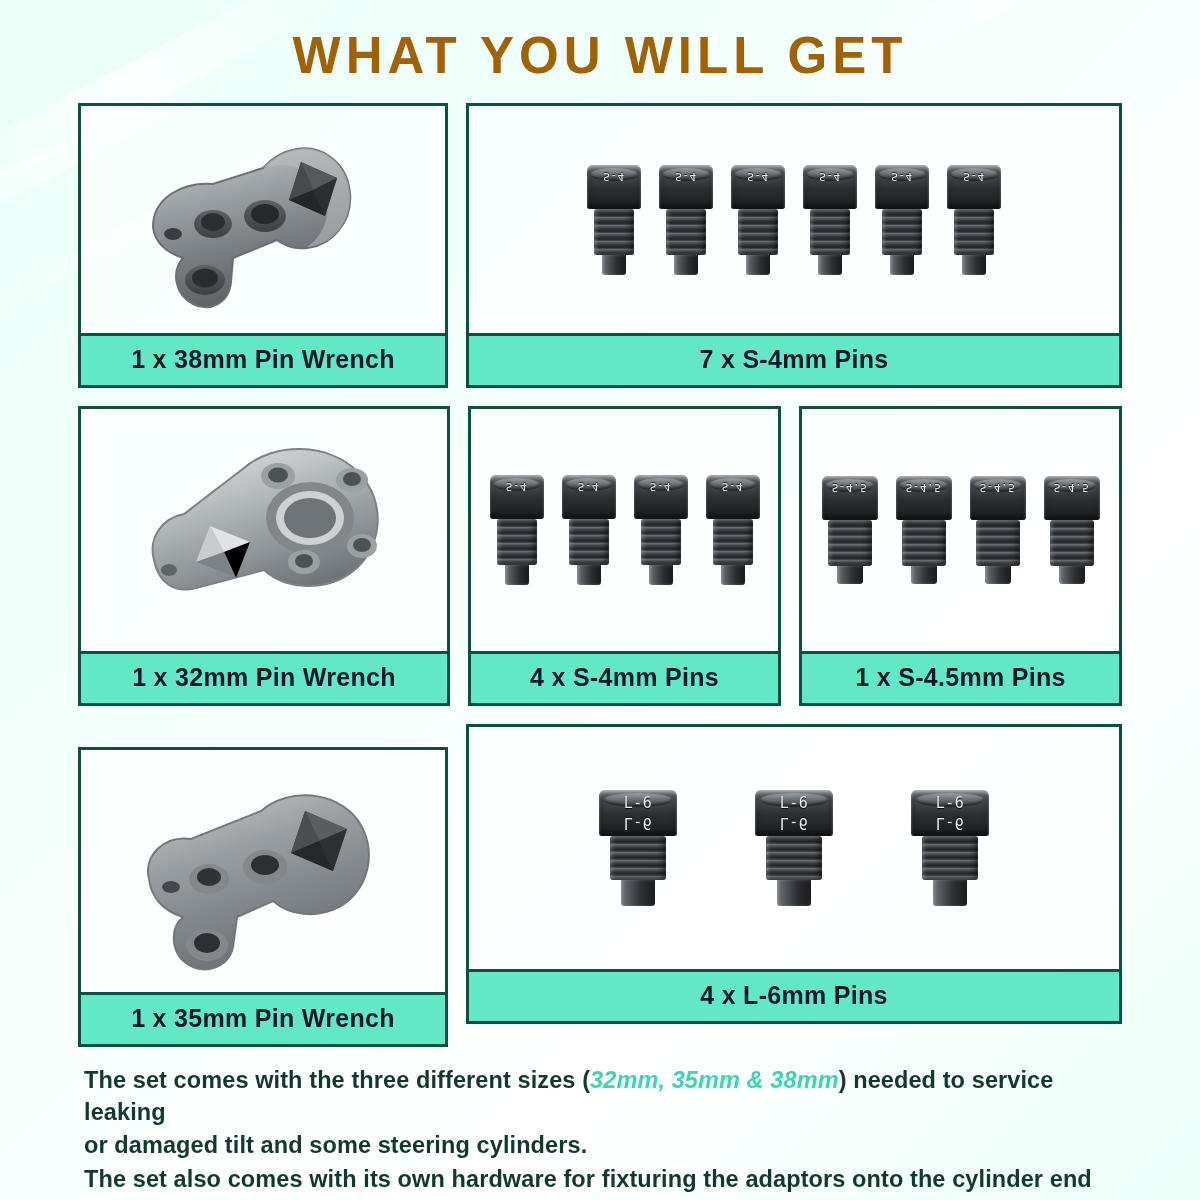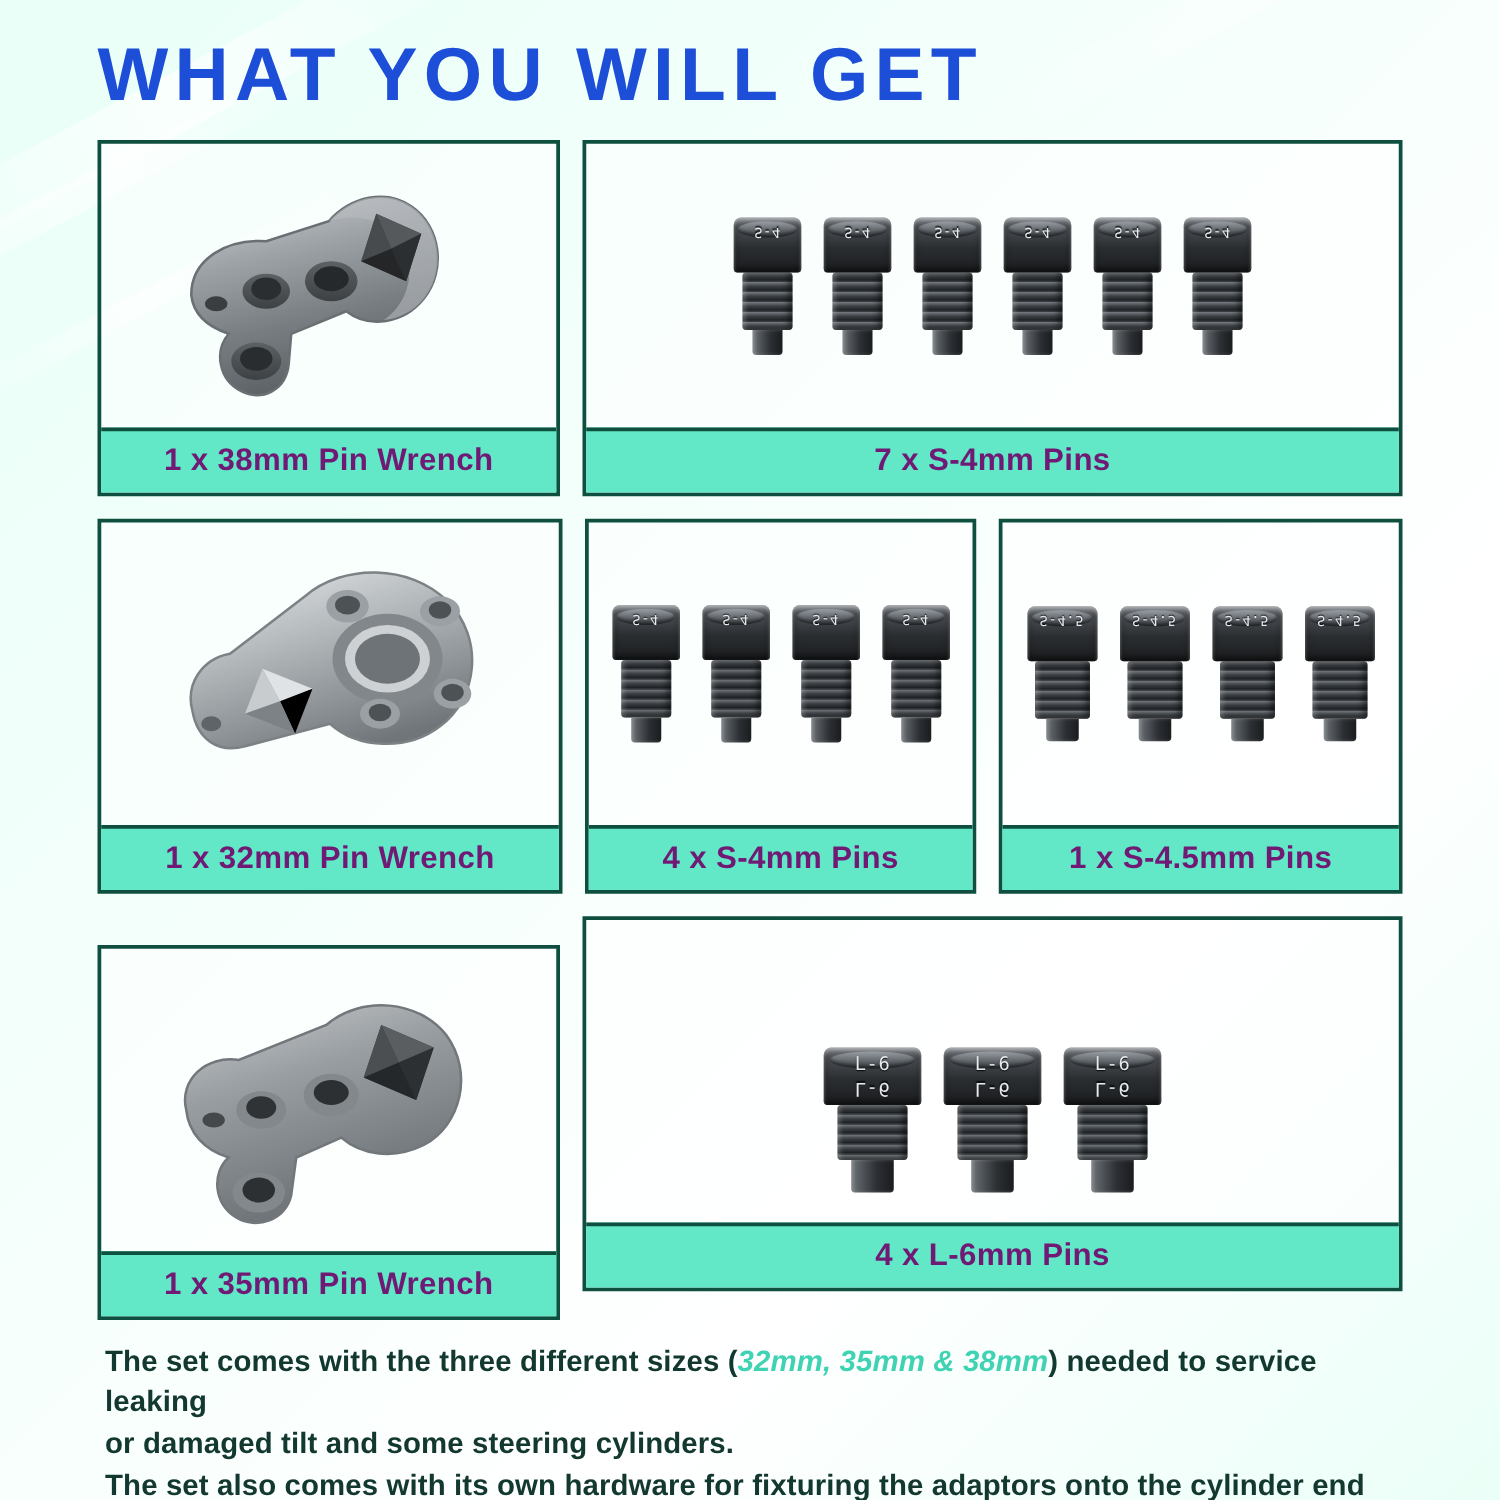--- a/index.html
+++ b/index.html
@@ -25,22 +25,23 @@
   .streak3 { left: -60px;  top: 230px; width: 360px; height: 18px; opacity: .6; }
   .streak4 { left: 760px;  top: -40px; width: 520px; height: 40px; opacity: .55; }
 
   .page {
     position: relative;
     width: 1200px; height: 1200px;
     padding: 18px 78px 10px 78px;
   }
 
   .title {
-    color: #1d4ed8;
-    font-size: 60px;
+    text-align: center;
+    color: #a16207;
+    font-size: 51px;
     font-weight: bold;
     letter-spacing: 5px;
     margin: 12px 0 22px 0;
     line-height: 1;
   }
 
   .grid-row {
     display: flex;
     gap: 18px;
     margin-bottom: 18px;
@@ -53,21 +54,21 @@
     position: relative;
   }
   .panel .art {
     flex: 1 1 auto;
     position: relative;
     overflow: hidden;
   }
   .caption {
     background: #62e8c6;
     border-top: 3px solid #0f4f3f;
-    color: #701a75;
+    color: #0f172a;
     font-size: 25px;
     font-weight: bold;
     text-align: center;
     padding: 9px 4px 11px 4px;
     letter-spacing: .3px;
     white-space: nowrap;
   }
 
   
   .row1 .p-wrench { width: 370px; height: 285px; }
@@ -423,21 +424,21 @@
             <ellipse cx="94" cy="184" rx="13" ry="10" fill="#2d3032"></ellipse>
             <ellipse cx="58" cy="128" rx="9" ry="6" fill="#44484b"></ellipse>
           </svg>
         </div>
       </div>
       <div class="caption">1 x 35mm Pin Wrench</div>
     </div>
 
     <div class="panel p-pins">
       <div class="art">
-        <div class="pin-row" style="margin-top:39px;">
+        <div class="pin-row" style="gap:60px;">
           <div class="pin l6">
             <div class="head">
               <div class="label">L-6</div>
               <div class="label flip">L-6</div>
             </div>
             <div class="threads"></div>
               <div class="tip"></div>
           </div>
           <div class="pin l6">
             <div class="head">

